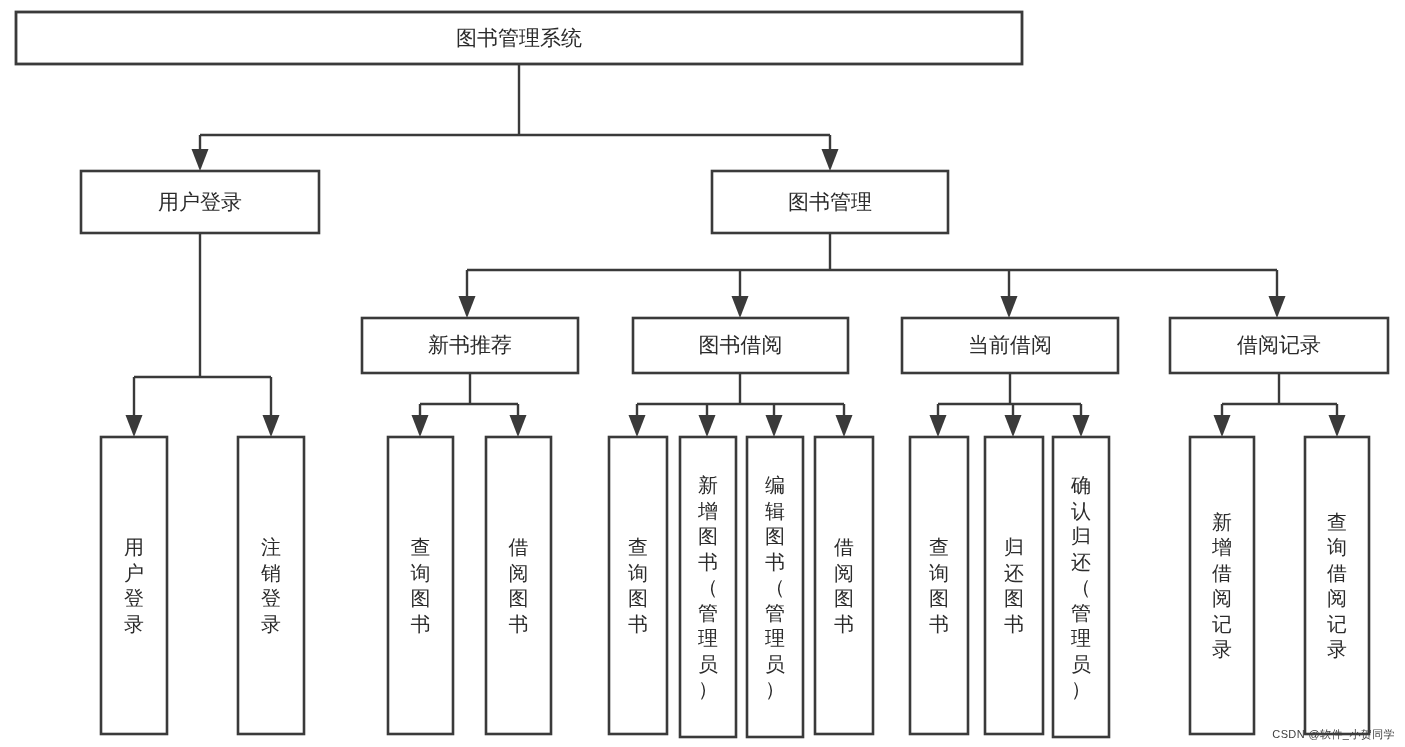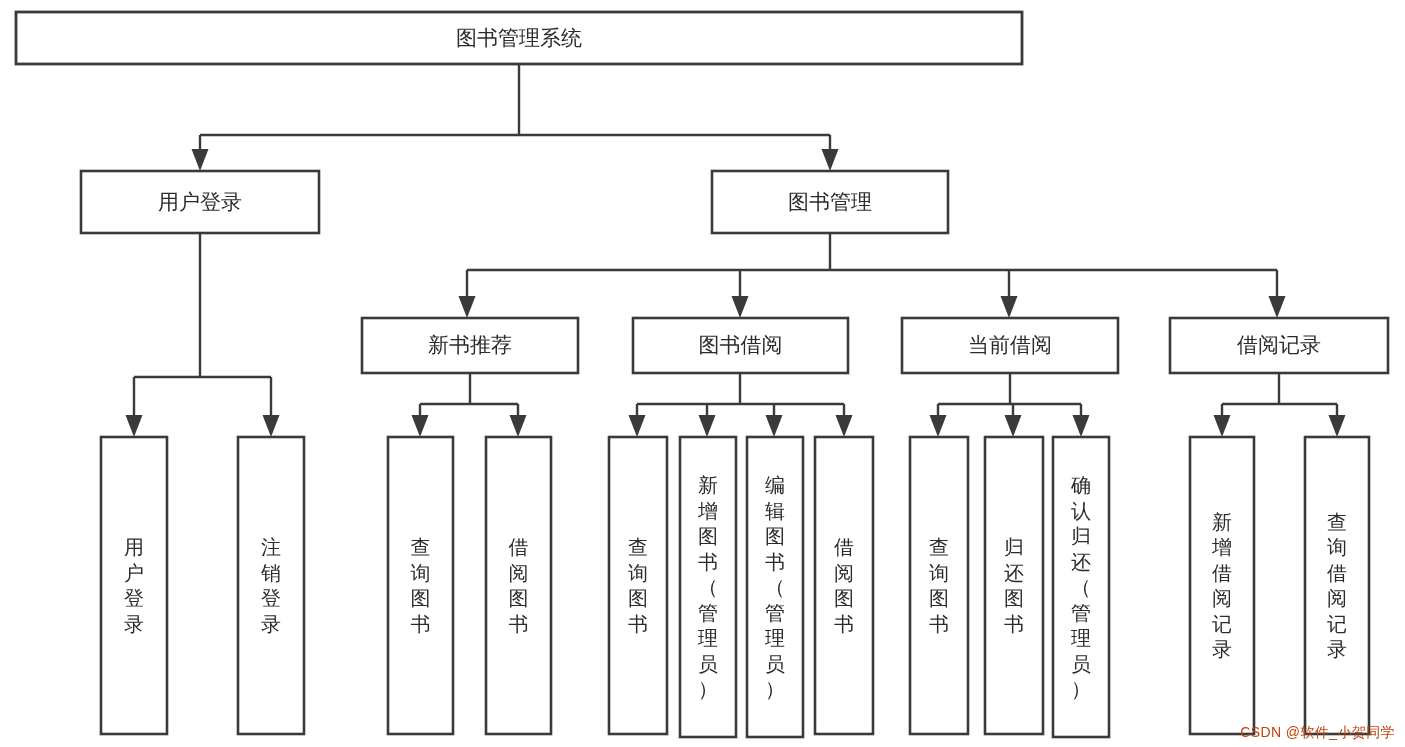--- a/index.html
+++ b/index.html
@@ -58,22 +58,22 @@
     font-family: "Liberation Sans", "DejaVu Sans", sans-serif;
     font-size: 20px;
     fill: #2b2b2b;
     text-anchor: middle;
   }
   .watermark {
     position: absolute;
     right: 10px;
     bottom: 5px;
     font-family: "Liberation Sans", "DejaVu Sans", sans-serif;
-    font-size: 14px;
-    color: #c2410c;
+    font-size: 11px;
+    color: #404040;
     letter-spacing: 0.4px;
     white-space: nowrap;
     user-select: none;
   }
 </style>
 </head>
 <body>
 
 <div id="diagram-root">
   <svg id="diagram-svg" viewBox="0 0 1405 747">

